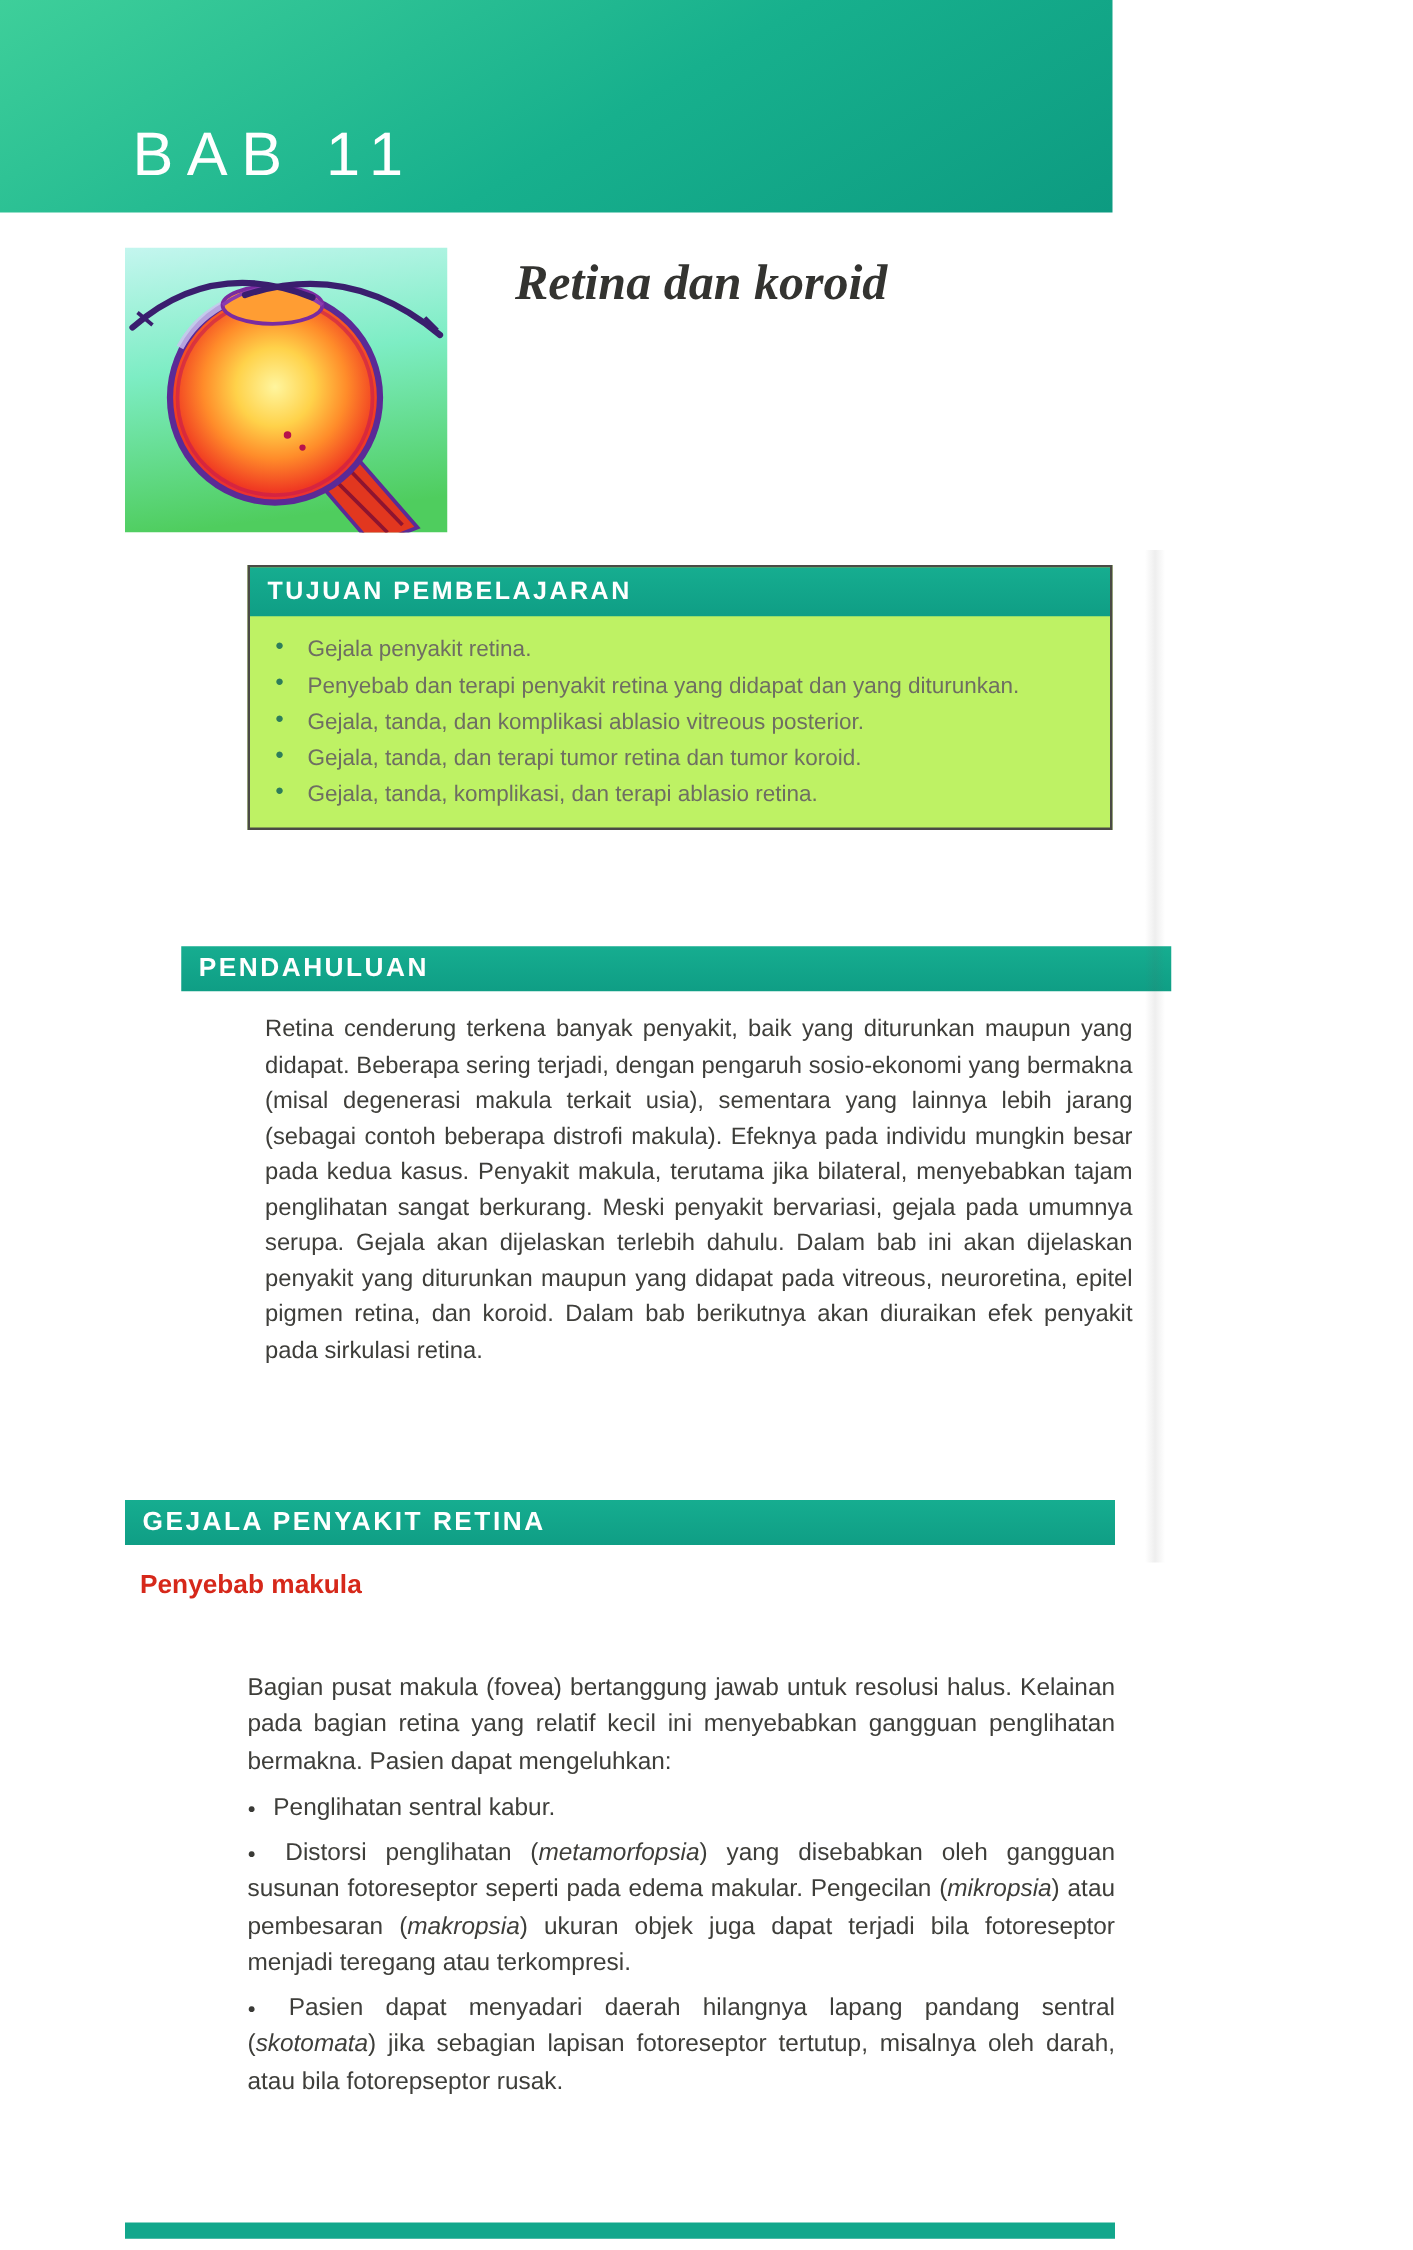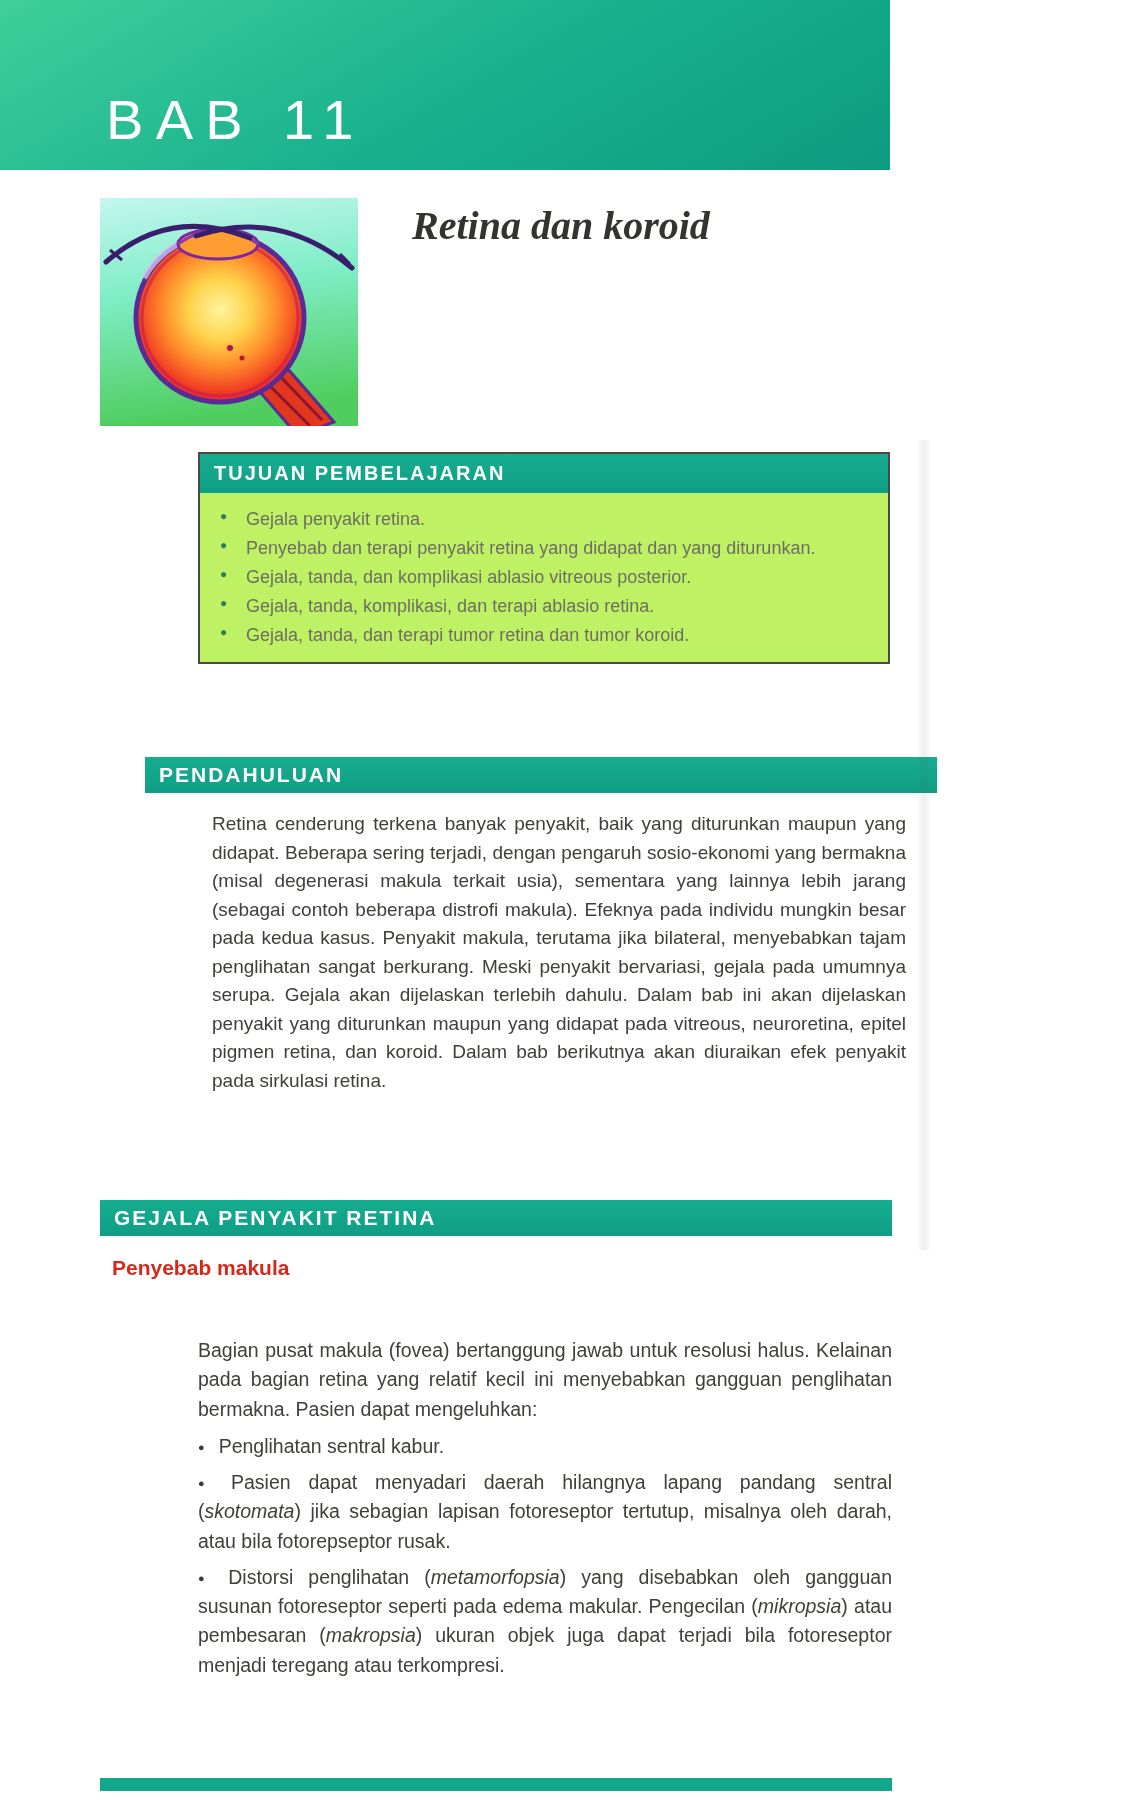--- a/index.html
+++ b/index.html
@@ -14,21 +14,21 @@
 
   
   .chapter-band {
     position:absolute; left:0; top:0;
     width:890px; height:170px;
     background:linear-gradient(150deg, #3ecf9a 0%, #17b08d 55%, #0d9b81 100%);
   }
   .chapter-label {
     position:absolute; left:106px; bottom:18px;
     color:#ffffff;
-    font-size:56px; font-weight:400;
+    font-size:49px; font-weight:400;
     letter-spacing:0.22em;
     font-family:"Liberation Sans", sans-serif;
   }
 
   
   .eye-illustration {
     position:absolute; left:100px; top:198px;
     width:258px; height:228px;
     display:block;
   }
@@ -171,40 +171,40 @@
 
   <h2 class="chapter-title">Retina dan koroid</h2>
 
   <section class="objectives-box">
     <div class="objectives-header">TUJUAN PEMBELAJARAN</div>
     <div class="objectives-body">
       <ul class="objectives-list">
         <li>Gejala penyakit retina.</li>
         <li>Penyebab dan terapi penyakit retina yang didapat dan yang diturunkan.</li>
         <li>Gejala, tanda, dan komplikasi ablasio vitreous posterior.</li>
+        <li>Gejala, tanda, dan terapi tumor retina dan tumor koroid.</li>
         <li>Gejala, tanda, komplikasi, dan terapi ablasio retina.</li>
-        <li>Gejala, tanda, dan terapi tumor retina dan tumor koroid.</li>
       </ul>
     </div>
   </section>
 
   <div class="section-bar bar-pendahuluan">PENDAHULUAN</div>
 
   <p class="intro-paragraph">Retina cenderung terkena banyak penyakit, baik yang diturunkan maupun yang didapat. Beberapa sering terjadi, dengan pengaruh sosio-ekonomi yang bermakna (misal degenerasi makula terkait usia), sementara yang lainnya lebih jarang (sebagai contoh beberapa distrofi makula). Efeknya pada individu mungkin besar pada kedua kasus. Penyakit makula, terutama jika bilateral, menyebabkan tajam penglihatan sangat berkurang. Meski penyakit bervariasi, gejala pada umumnya serupa. Gejala akan dijelaskan terlebih dahulu. Dalam bab ini akan dijelaskan penyakit yang diturunkan maupun yang didapat pada vitreous, neuroretina, epitel pigmen retina, dan koroid. Dalam bab berikutnya akan diuraikan efek penyakit pada sirkulasi retina.</p>
 
   <div class="section-bar bar-gejala">GEJALA PENYAKIT RETINA</div>
 
   <h3 class="red-subheading">Penyebab makula</h3>
 
   <div class="symptoms-body">
     <p>Bagian pusat makula (fovea) bertanggung jawab untuk resolusi halus. Kelainan pada bagian retina yang relatif kecil ini menyebabkan gangguan penglihatan bermakna. Pasien dapat mengeluhkan:</p>
     <ul class="symptom-list">
       <li><span>Penglihatan sentral kabur.</span></li>
+      <li><span>Distorsi penglihatan (</span><em>metamorfopsia</em><span>) yang disebabkan oleh gangguan susunan fotoreseptor seperti pada edema makular. Pengecilan (</span><em>mikropsia</em><span>) atau pembesaran (</span><em>makropsia</em><span>) ukuran objek juga dapat terjadi bila fotoreseptor menjadi teregang atau terkompresi.</span></li>
       <li><span>Pasien dapat menyadari daerah hilangnya lapang pandang sentral (</span><em>skotomata</em><span>) jika sebagian lapisan fotoreseptor tertutup, misalnya oleh darah, atau bila fotorepseptor rusak.</span></li>
-      <li><span>Distorsi penglihatan (</span><em>metamorfopsia</em><span>) yang disebabkan oleh gangguan susunan fotoreseptor seperti pada edema makular. Pengecilan (</span><em>mikropsia</em><span>) atau pembesaran (</span><em>makropsia</em><span>) ukuran objek juga dapat terjadi bila fotoreseptor menjadi teregang atau terkompresi.</span></li>
     </ul>
   </div>
 
   <div class="page-edge-shadow"></div>
 
   <div class="bottom-rule"></div>
 
 </div>
 
 </body></html>

